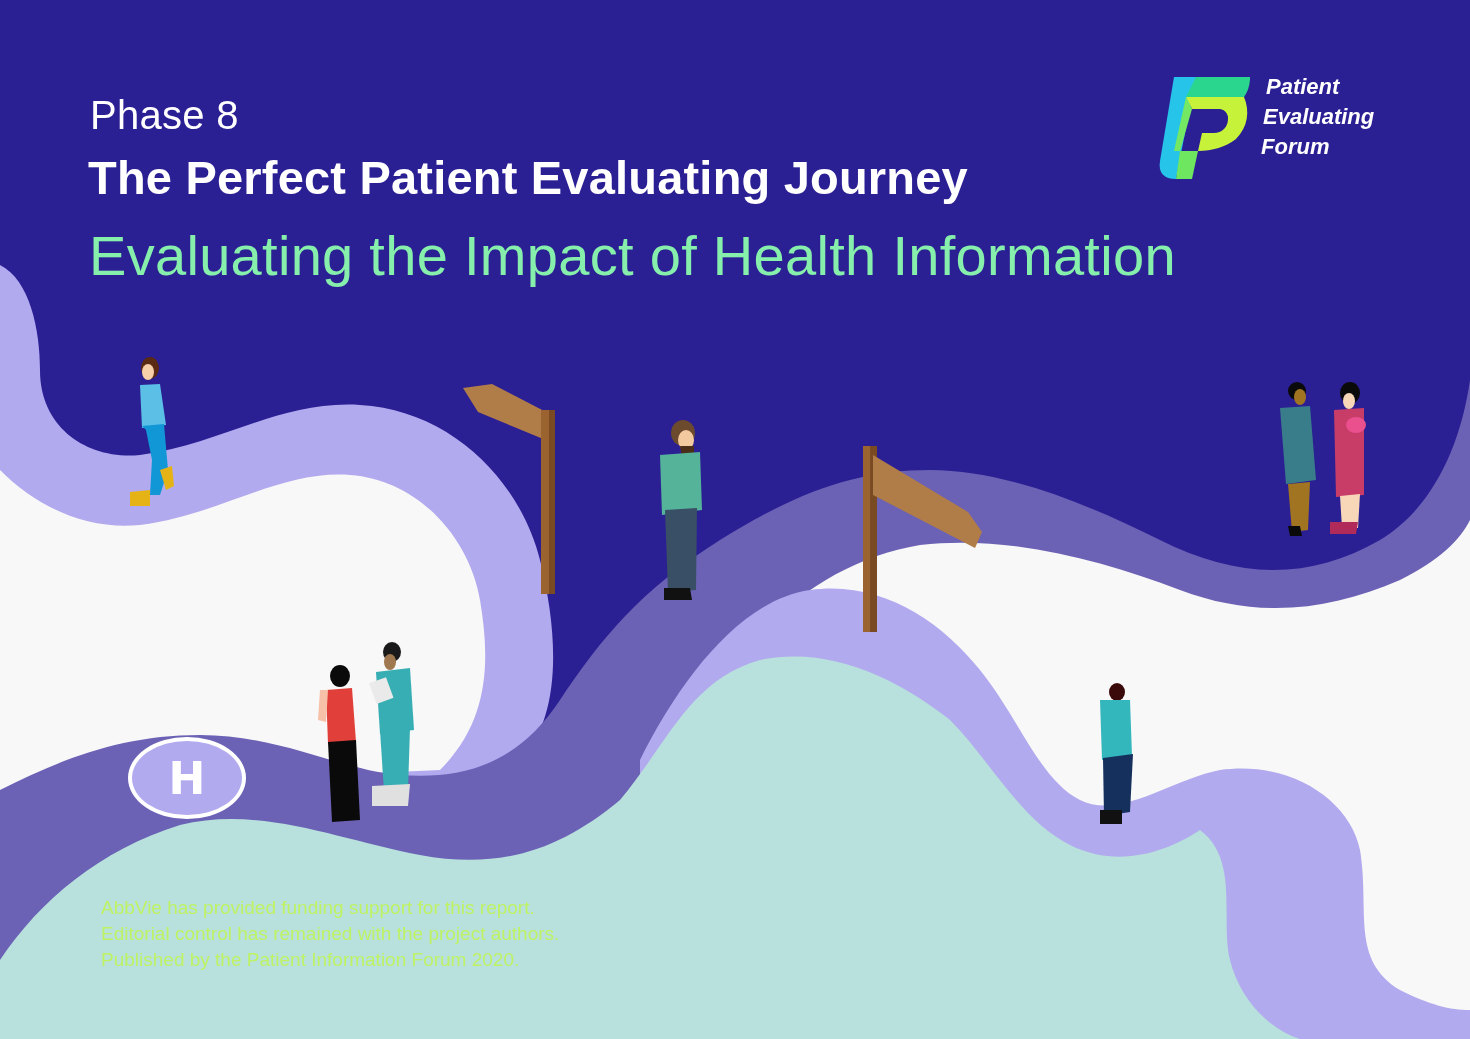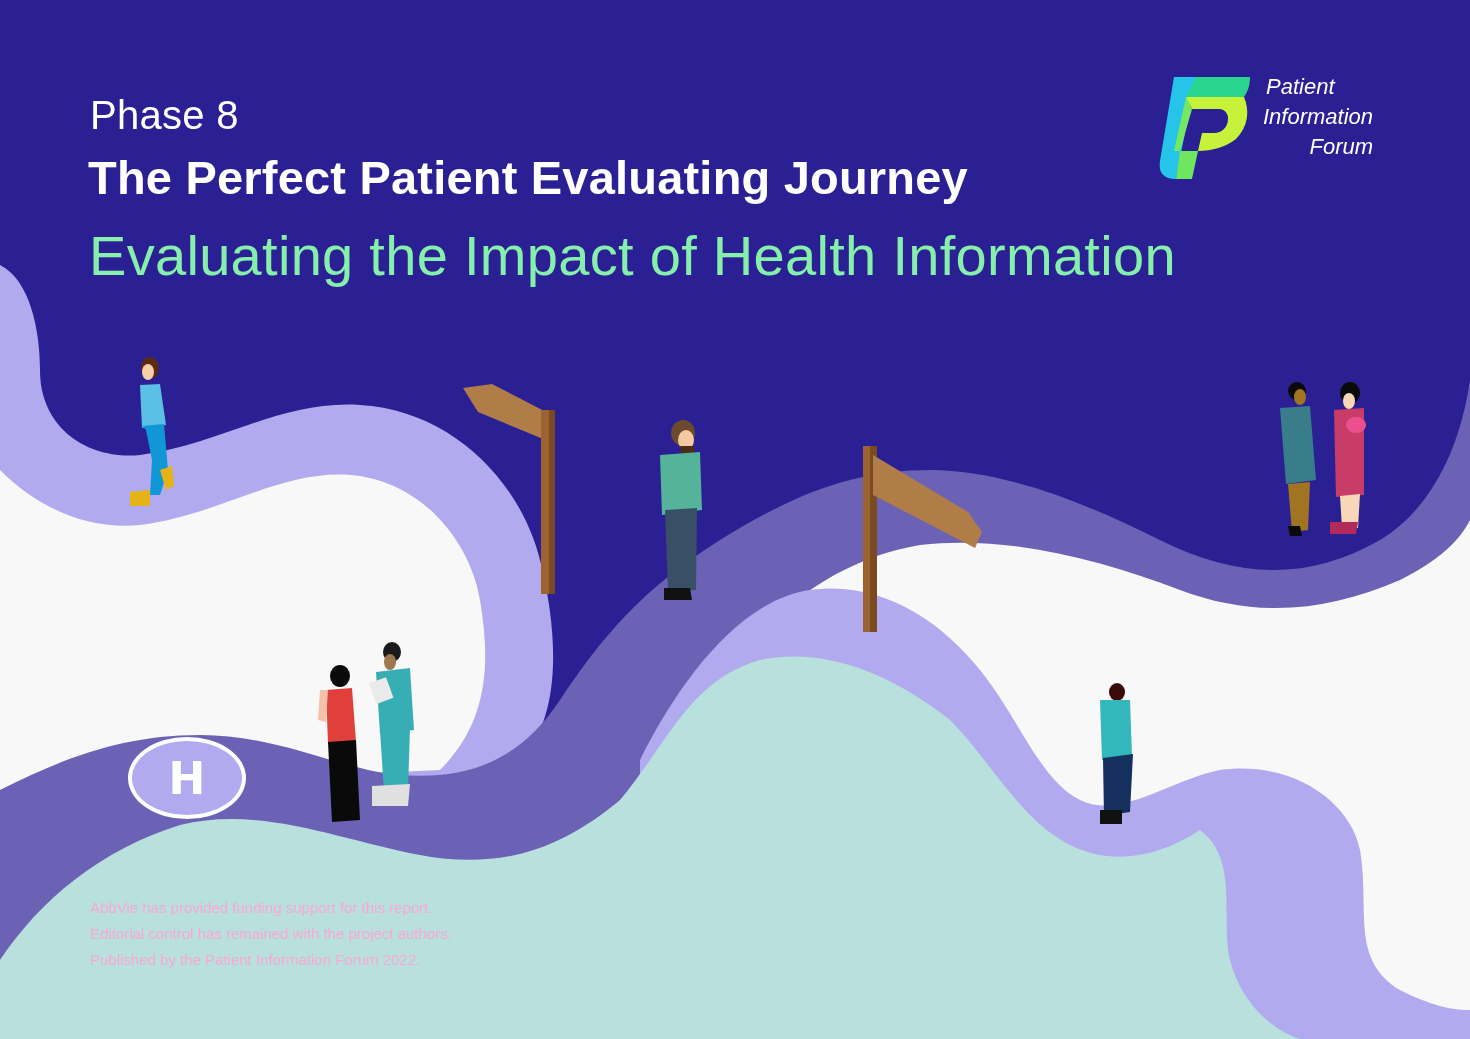--- a/index.html
+++ b/index.html
@@ -4,25 +4,25 @@
   <style>
     * { margin: 0; padding: 0; box-sizing: border-box; }
     html, body { width: 1470px; height: 1039px; overflow: hidden; background: #2b1f94; }
     body { position: relative; font-family: "Liberation Sans", "DejaVu Sans", sans-serif; }
     .bg-svg { position: absolute; left: 0; top: 0; width: 1470px; height: 1039px; }
     .phase { position: absolute; left: 90px; top: 93px; font-size: 40px; color: #ffffff; font-weight: 400; letter-spacing: 0.3px; }
     .title { position: absolute; left: 88px; top: 150px; font-size: 47px; color: #ffffff; font-weight: 700; letter-spacing: 0.2px; white-space: nowrap; }
     .subtitle { position: absolute; left: 89px; top: 223px; font-size: 56px; color: #86efac; font-weight: 400; white-space: nowrap; letter-spacing: 0.3px; }
     .logo { position: absolute; left: 1156px; top: 72px; width: 260px; height: 110px; }
     .logo-mark { position: absolute; left: 0; top: 3px; width: 96px; height: 105px; }
-    .logo-text { position: absolute; left: 110px; top: 0; color: #ffffff; font-weight: 400; font-style: italic; font-size: 22px; line-height: 30px; }
+    .logo-text { position: absolute; left: 110px; top: 0; color: #ffffff; font-weight: 700; font-style: italic; font-size: 22px; line-height: 30px; }
     .logo-text span { display: block; white-space: nowrap; }
     .logo-text span:nth-child(2) { margin-left: -3px; }
-    .logo-text span:nth-child(3) { margin-left: -5px; text-align: right; }
-    .footer { position: absolute; left: 90px; top: 895px; color: #f9a8d4; font-size: 15px; line-height: 26px; }
+    .logo-text span:nth-child(3) { margin-left: -5px; }
+    .footer { position: absolute; left: 101px; top: 895px; color: #bef264; font-size: 19px; line-height: 26px; }
     .footer div { white-space: nowrap; }
     .h-badge { position: absolute; left: 128px; top: 737px; width: 118px; height: 82px; border-radius: 50%; background: #b2aaee; border: 4px solid #ffffff; display: flex; align-items: center; justify-content: center; color: #ffffff; font-weight: 700; font-size: 44px; font-family: "DejaVu Sans", sans-serif; }
   </style>
 </head>
 <body>
 
 <svg class="bg-svg" viewBox="0 0 1470 1039" xmlns="http://www.w3.org/2000/svg">
 
   <rect x="0" y="0" width="1470" height="1039" fill="#2b1f94"></rect>
 
@@ -119,22 +119,22 @@
   <svg class="logo-mark" viewBox="0 0 96 105" xmlns="http://www.w3.org/2000/svg">
     <path d="M18 2 L40 2 L20 104 C8 104 2 98 4 86 Z" fill="#26c4e8"></path>
     <path d="M40 2 L94 2 C94 10 92 16 88 22 L30 22 Z" fill="#2ad68e"></path>
     <path d="M30 22 L88 22 C94 36 92 52 80 64 C70 72 56 76 42 76 L46 58 L58 58 C66 58 72 52 72 44 C72 38 68 34 62 34 L36 34 Z" fill="#c7f23a"></path>
     <path d="M24 76 L42 76 L36 104 L20 104 Z" fill="#6ee660"></path>
     <path d="M36 34 L62 34 C68 34 72 38 72 44 L36 44 Z" fill="#2b1f94"></path>
     <path d="M30 22 L36 34 L24 76 L18 76 Z" fill="#74e862"></path>
   </svg>
   <div class="logo-text">
     <span>Patient</span>
-    <span>Information</span>
+    <span>Evaluating</span>
     <span>Forum</span>
   </div>
 </div>
 
 <div class="footer">
   <div>AbbVie has provided funding support for this report.</div>
   <div>Editorial control has remained with the project authors.</div>
-  <div>Published by the Patient Information Forum 2022.</div>
+  <div>Published by the Patient Information Forum 2020.</div>
 </div>
 
 </body></html>

